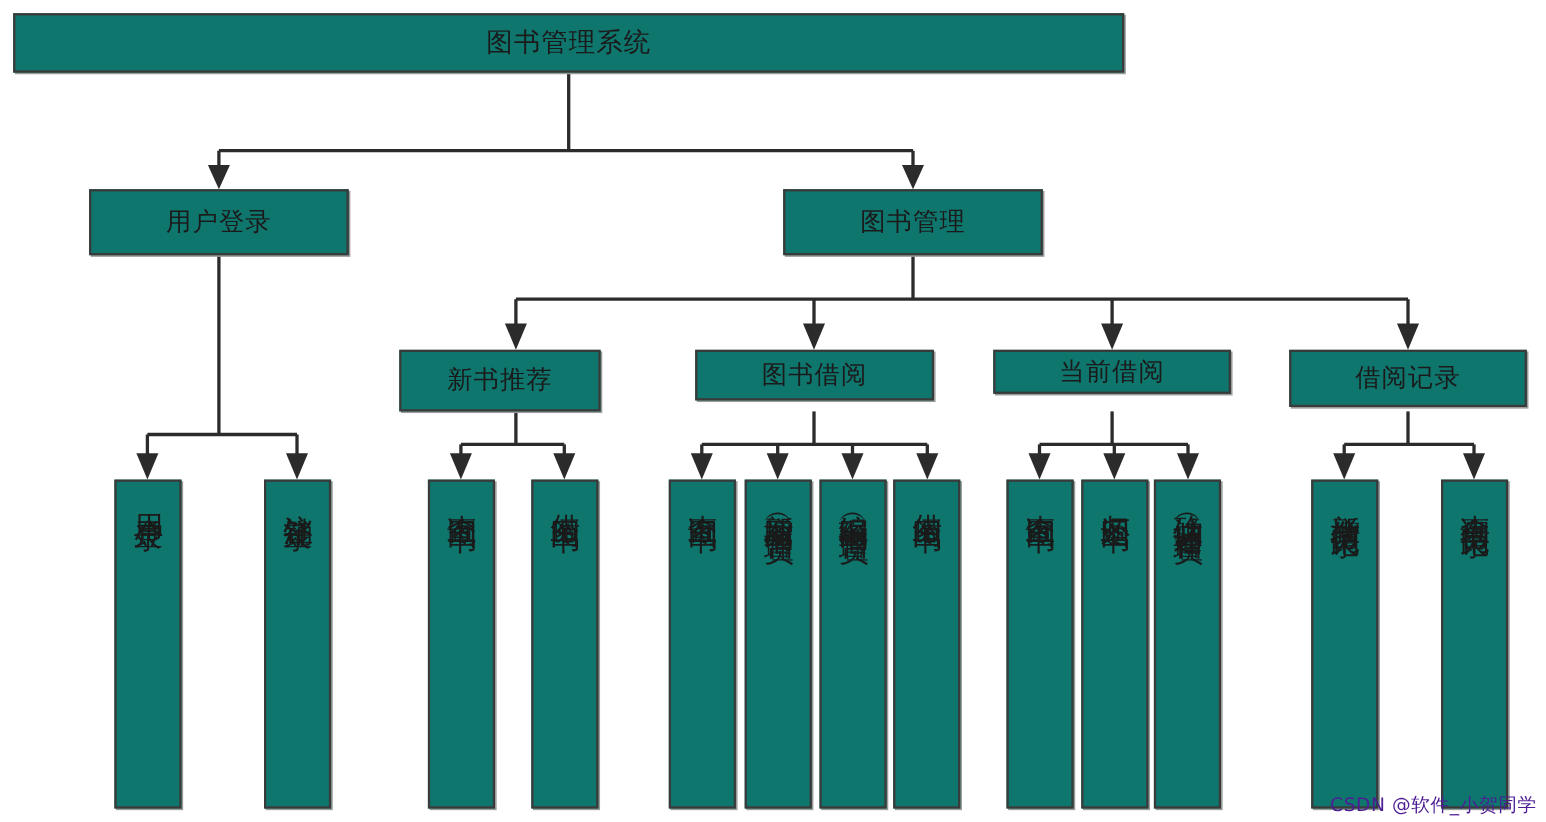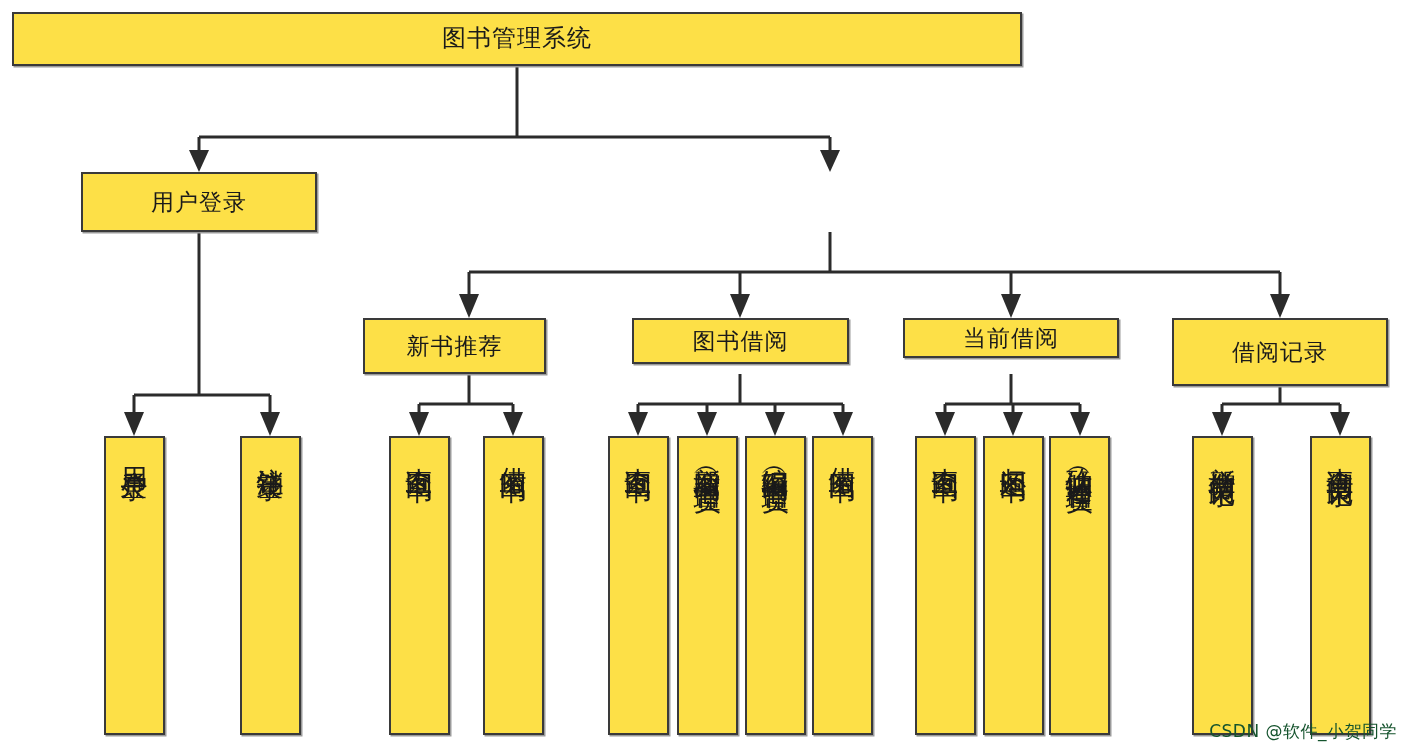--- a/index.html
+++ b/index.html
@@ -14,21 +14,21 @@
   #diagram-root{position:absolute;left:0;top:0;width:1405px;height:747px;}
 
   
   #connectors{position:absolute;left:0;top:0;width:1405px;height:747px;}
   #connectors line, #connectors path{stroke:#2b2b2b;stroke-width:3;fill:none;}
   #connectors polygon{fill:#2b2b2b;}
 
   .node{
     position:absolute;
     box-sizing:border-box;
-    background:#fde047;
+    background:#0f766e;
     border:2px solid #3a3a3a;
     box-shadow:1.5px 1.5px 0 0 #9b9b9b;
     display:flex;
     align-items:center;
     justify-content:center;
     color:#1a1a1a;
   }
   .node-label{
     color:#1a1a1a;
     line-height:1.08;
@@ -52,21 +52,21 @@
     text-orientation:upright;
     font-size:27px;
     letter-spacing:3px;
     line-height:1;
   }
   #watermark{
     position:absolute;
     right:8px;
     bottom:4px;
     font-size:17px;
-    color:#14532d;
+    color:#4c1d95;
     letter-spacing:0.5px;
     user-select:none;
     white-space:nowrap;
   }
 </style>
 </head>
 <body>
 
 <div id="diagram-root">
 
@@ -146,31 +146,34 @@
     </g>
   </svg>
 
   <div class="node h root" style="left:12px;top:12px;width:1010px;height:54px;">
     <span class="node-label">图书管理系统</span>
   </div>
 
   <div class="node h" style="left:81px;top:172px;width:236px;height:60px;">
     <span class="node-label">用户登录</span>
   </div>
+  <div class="node h" style="left:712px;top:172px;width:236px;height:60px;">
+    <span class="node-label">图书管理</span>
+  </div>
 
   <div class="node h" style="left:363px;top:318px;width:183px;height:56px;">
     <span class="node-label">新书推荐</span>
   </div>
   <div class="node h" style="left:632px;top:318px;width:217px;height:46px;">
     <span class="node-label">图书借阅</span>
   </div>
   <div class="node h" style="left:903px;top:318px;width:216px;height:40px;">
     <span class="node-label">当前借阅</span>
   </div>
-  <div class="node h" style="left:1172px;top:318px;width:216px;height:68px;">
+  <div class="node h" style="left:1172px;top:318px;width:216px;height:52px;">
     <span class="node-label">借阅记录</span>
   </div>
 
   <div class="node v" style="left:104px;top:436px;width:61px;height:299px;">
     <span class="node-label">用户登录</span>
   </div>
   <div class="node v" style="left:240px;top:436px;width:61px;height:299px;">
     <span class="node-label">注销登录</span>
   </div>
 

